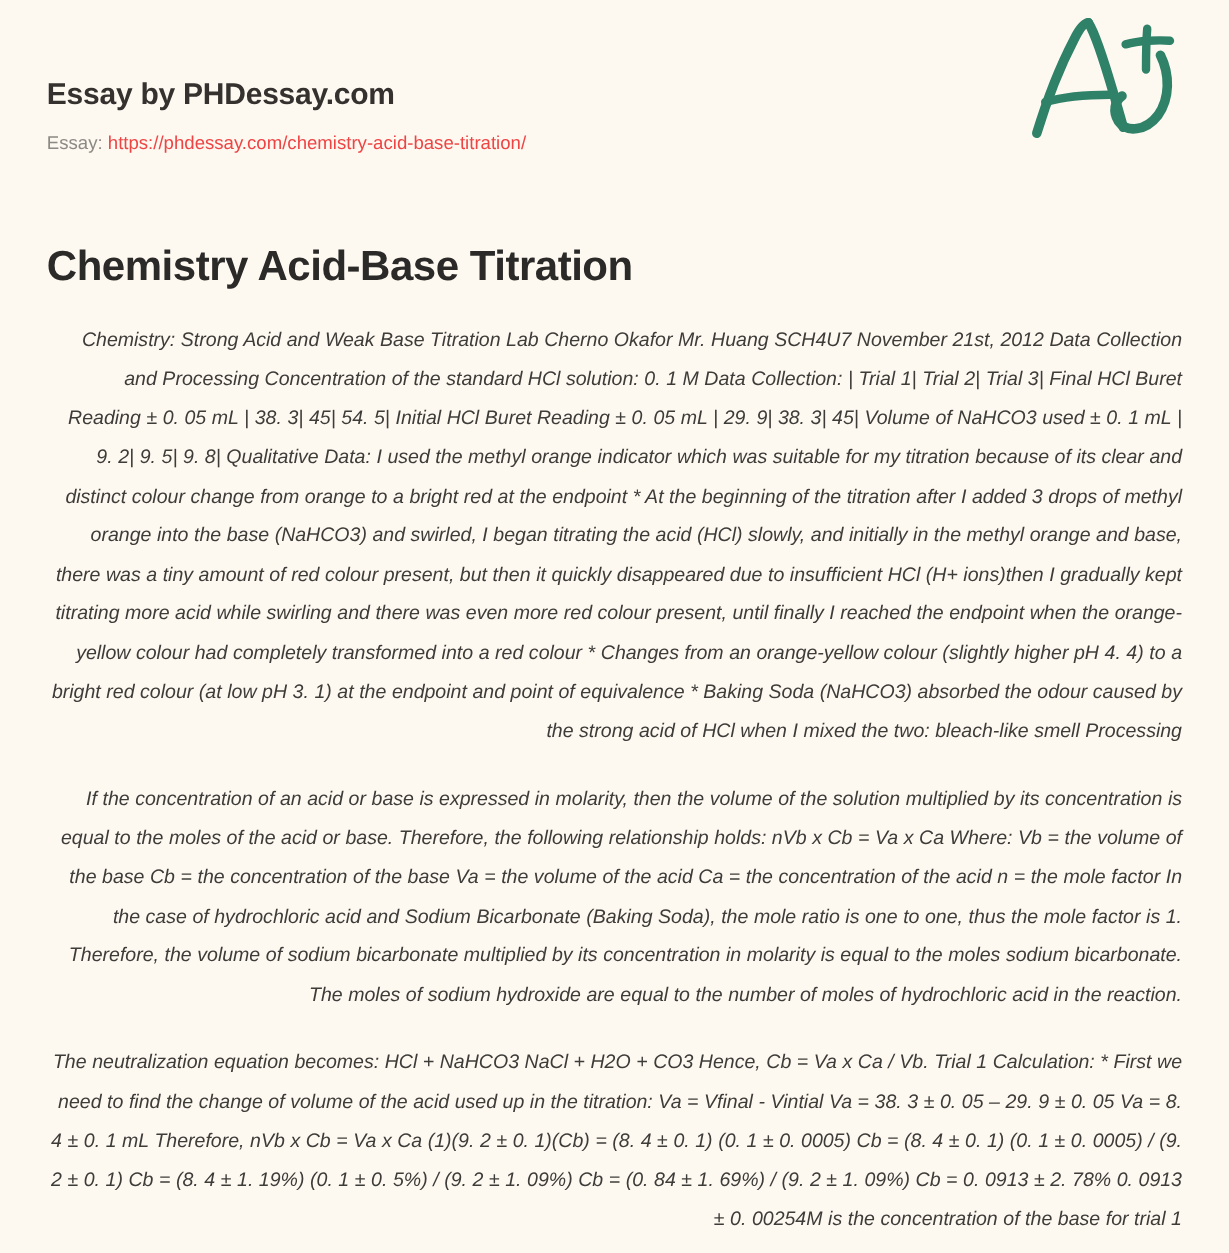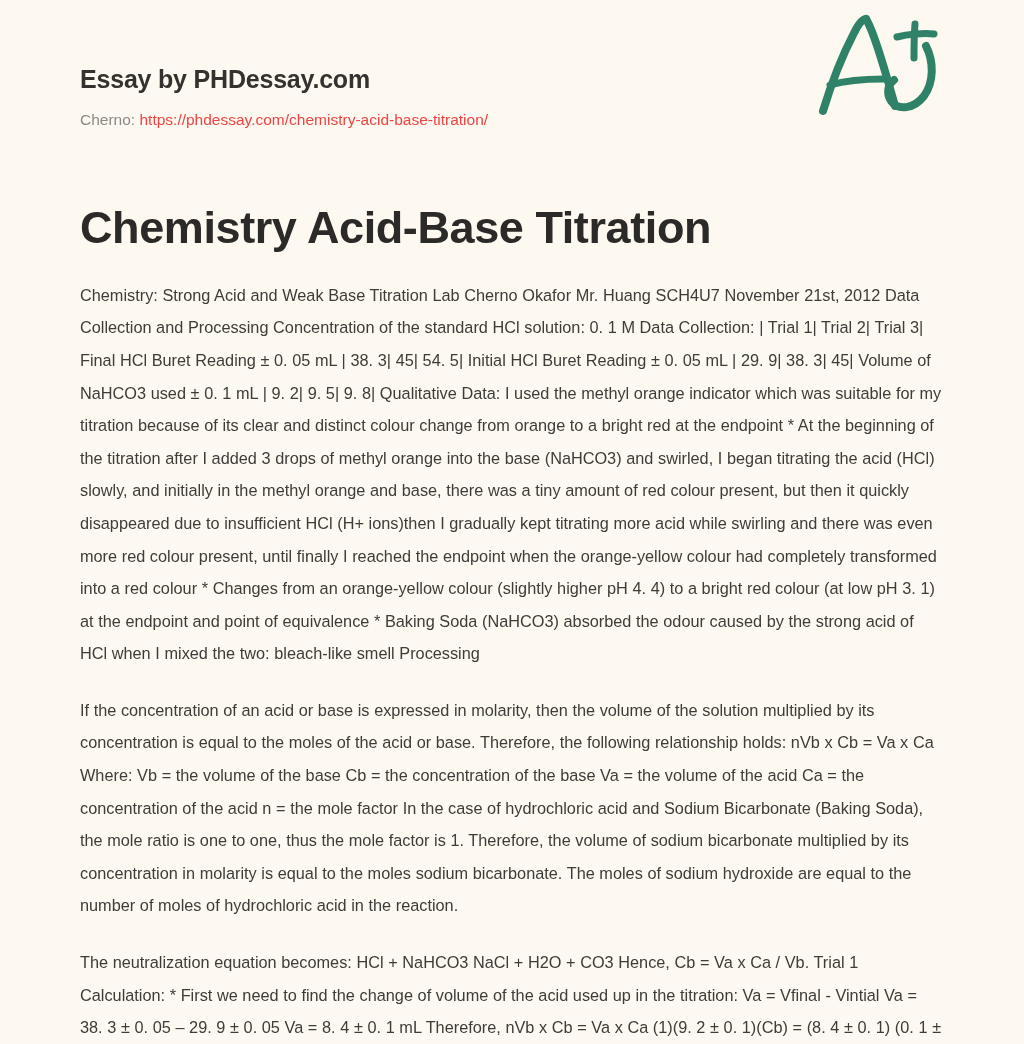--- a/index.html
+++ b/index.html
@@ -13,21 +13,21 @@
     font-family: "Liberation Sans", sans-serif;
     color: #3b3a38;
     overflow: hidden;
   }
 
   .page {
     position: relative;
     width: 1024px;
     height: 1044px;
     box-sizing: border-box;
-    padding: 0 80px;
+    padding: 0 39px;
   }
 
   
   .header {
     position: relative;
     padding-top: 66px;
     height: 136px;
     box-sizing: border-box;
   }
 
@@ -59,51 +59,52 @@
     right: -10px;
     width: 150px;
     height: 120px;
   }
   .logo svg { display: block; width: 100%; height: 100%; }
 
   
   .doc-title {
     margin: 0;
     padding-top: 66px;
-    font-size: 45px;
+    font-size: 35px;
     font-weight: bold;
     letter-spacing: -0.4px;
     color: #2b2a28;
     line-height: 1.15;
   }
 
   
   .article {
     padding-top: 25px;
   }
 
   .article p {
     margin: 0 0 24px 0;
     font-size: 16.3px;
     line-height: 32.6px;
     color: #3e3c39;
-    text-align: left;
+    text-align: right;
     word-spacing: 0.1px;
+    font-style: italic;
   }
   .article p:last-child { margin-bottom: 0; }
 </style>
 </head>
 <body>
 
 <div class="page">
 
   <div class="header">
     <div class="brand-line">Essay by PHDessay.com</div>
     <div class="source-line">
-      <span>Cherno:</span>
+      <span>Essay:</span>
       <span class="source-link">https://phdessay.com/chemistry-acid-base-titration/</span>
     </div>
 
     <div class="logo">
       <svg viewBox="0 0 150 120" xmlns="http://www.w3.org/2000/svg" aria-hidden="true">
         <g fill="none" stroke="#2f8268" stroke-linecap="round" stroke-linejoin="round">
 
           <path d="M19 105 C 26 82, 38 50, 50 27 C 54 19, 58 13, 62 13" stroke-width="8"></path>
 
           <path d="M62 13 C 68 22, 76 48, 83 72 C 86 82, 89 93, 91 100" stroke-width="8"></path>

